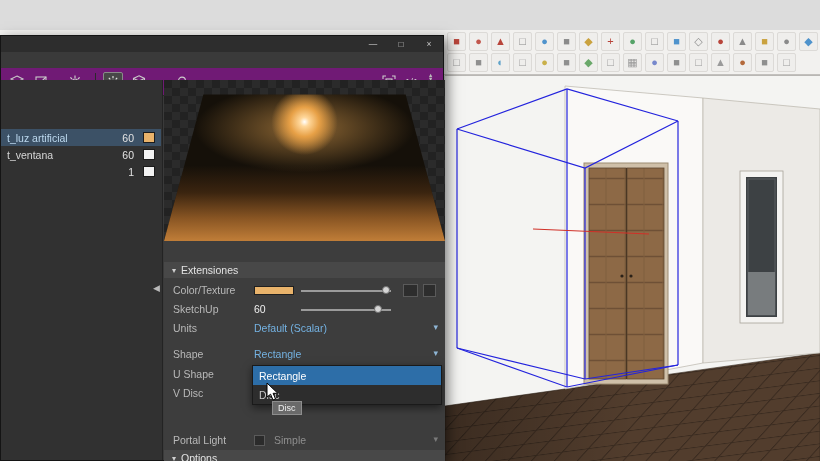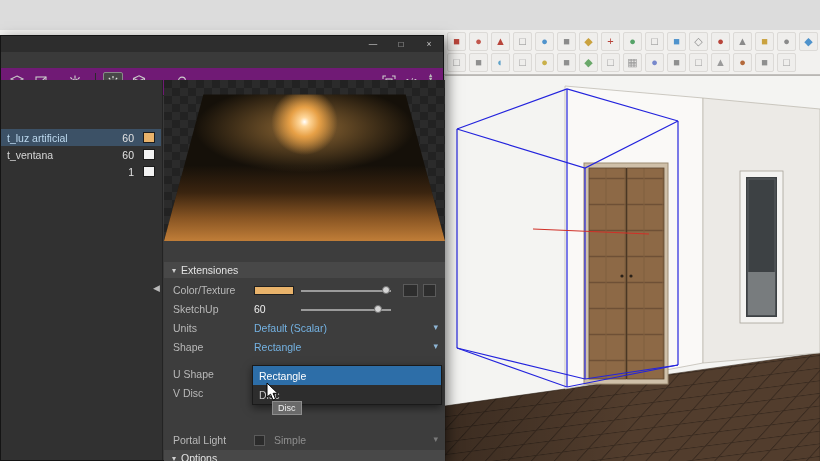--- a/index.html
+++ b/index.html
@@ -297,21 +297,21 @@
             <i class="knob" style="left:85%"></i>
         </span>
       </div>
 
       <div class="prow" style="top:78px">
         <span class="plabel">Units</span>
         <span class="pvalue blue">Default (Scalar)</span>
         <span class="chev">▾</span>
       </div>
 
-      <div class="prow" style="top:97px">
+      <div class="prow" style="top:104px">
         <span class="plabel">Shape</span>
         <span class="pvalue blue">Rectangle</span>
         <span class="chev">▾</span>
       </div>
 
       <div class="prow" style="top:124px">
         <span class="plabel">U Shape</span>
       </div>
       <div class="prow" style="top:143px">
         <span class="plabel">V Disc</span>

